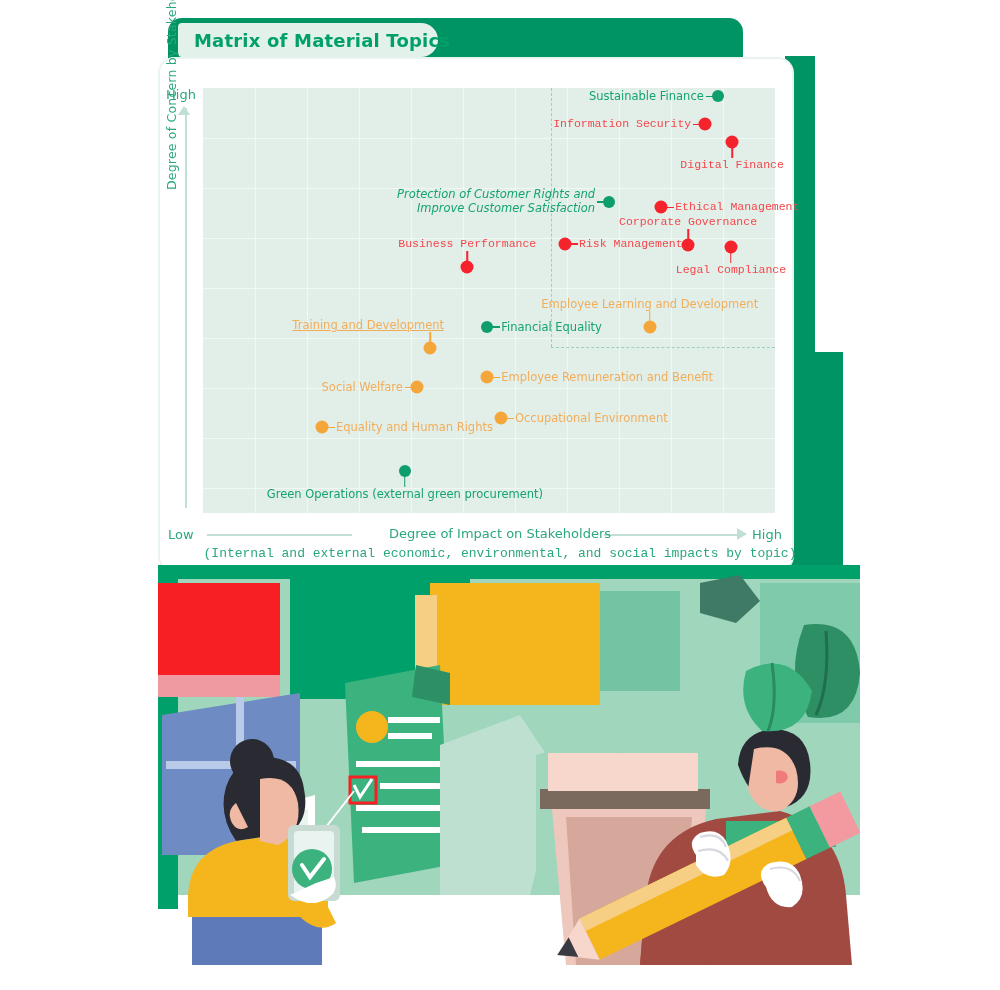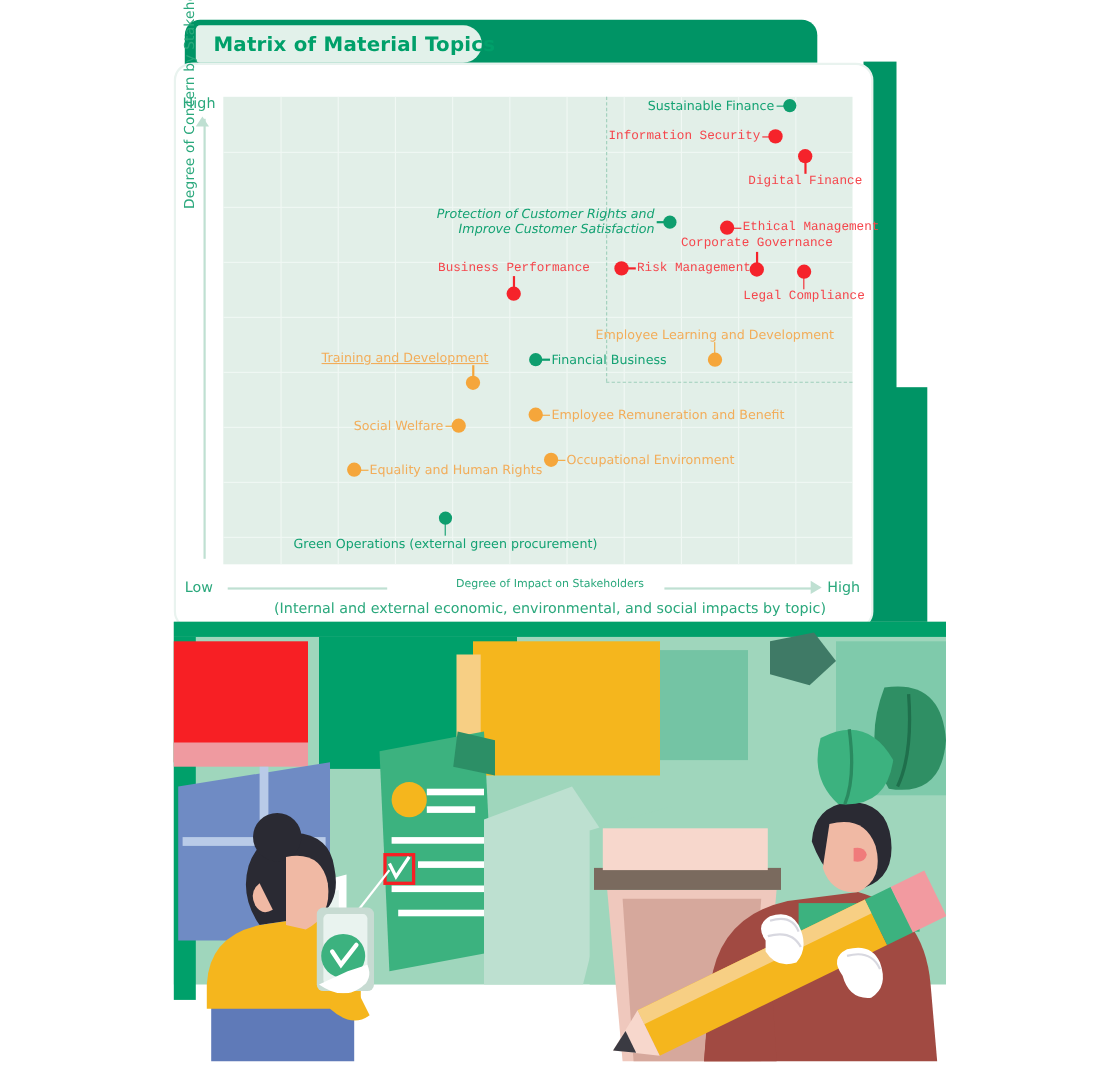--- a/index.html
+++ b/index.html
@@ -131,25 +131,25 @@
   #xHigh{position:absolute;left:752px;top:527px;font-size:13px;color:#2aa87c;}
   #xLineL{position:absolute;left:207px;top:534px;width:145px;height:1.5px;background:#bfe0d2;}
   #xLineR{position:absolute;left:604px;top:534px;width:134px;height:1.5px;background:#bfe0d2;}
   #xArrowHead{
     position:absolute;left:737px;top:528px;width:0;height:0;
     border-top:6px solid transparent;border-bottom:6px solid transparent;
     border-left:10px solid #bfe0d2;
   }
   #xTitle{
     position:absolute;left:0;top:526px;width:1000px;text-align:center;
-    font-size:10px;color:#2aa87c;
+    font-size:13px;color:#2aa87c;
   }
   #xSub{
     position:absolute;left:0;top:546px;width:1000px;text-align:center;
-    font-size:13px;color:#2aa87c;
+    font-size:13px;color:#2aa87c;font-family:Liberation Mono, monospace;
   }
 
   
   #illo{position:absolute;left:140px;top:565px;width:720px;height:400px;}
 </style>
 </head>
 <body>
 
 <div id="root">
 
@@ -226,21 +226,21 @@
         <div class="conn green" style="left: 502.8px; top: 7.575px; width: 8px;"></div>
         <div class="lbl green r" style="left: 500.8px; top: 1.075px;">Sustainable Finance</div>
         <div class="dot green" title="Protection of Customer Rights and Improve Customer Satisfaction" style="left: 406.12px; top: 113.9px;"></div>
         <div class="conn green" style="left: 394.12px; top: 113.4px; width: 8px;"></div>
         <div class="lbl green r" style="left: 392.12px; top: 98.9px; white-space: normal; width: 200px; font-style: italic;">
           <div>Protection of Customer Rights and</div>
           <div>Improve Customer Satisfaction</div>
         </div>
         <div class="dot green" title="Financial Inclusion" style="left: 284.284px; top: 238.85px;"></div>
         <div class="conn green" style="left: 288.284px; top: 238.35px; width: 9px;"></div>
-        <div class="lbl green" style="left: 298.284px; top: 231.85px;">Financial Business</div>
+        <div class="lbl green" style="left: 298.284px; top: 231.85px;">Financial Equality</div>
         <div class="dot green" title="Green Operations (including green procurement)" style="left: 201.916px; top: 382.925px;"></div>
         <div class="stem green" style="left: 201.916px; top: 385.925px; height: 13px;"></div>
         <div class="lbl green c" style="left: 201.916px; top: 398.925px;">Green Operations (external green procurement)</div>
         <div class="dot orange" title="Employee Learning and Development" style="left: 446.732px; top: 238.85px;"></div>
         <div class="stem orange" style="left: 446.732px; top: 222.85px; height: 14px;"></div>
         <div class="lbl orange c" style="left: 446.732px; top: 208.85px;">Employee Learning and Development</div>
         <div class="dot orange" title="Training and Development" style="left: 227.084px; top: 259.675px;"></div>
         <div class="stem orange" style="left: 227.084px; top: 243.675px; height: 14px;"></div>
         <div class="lbl orange r" style="left: 241.084px; top: 229.675px; text-decoration: underline;">Training and Development</div>
         <div class="dot orange" title="Employee Remuneration and Benefit" style="left: 284.284px; top: 289px;"></div>

